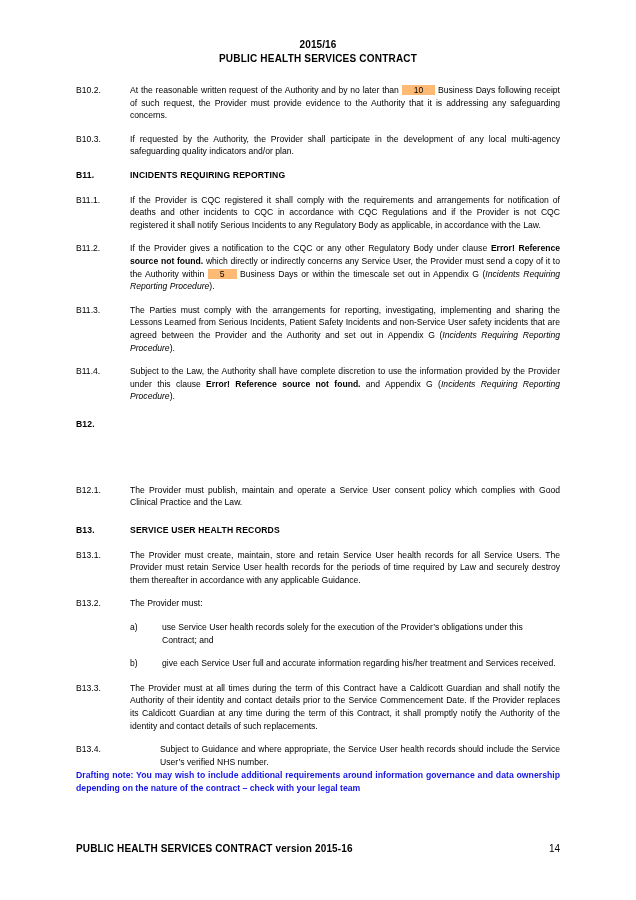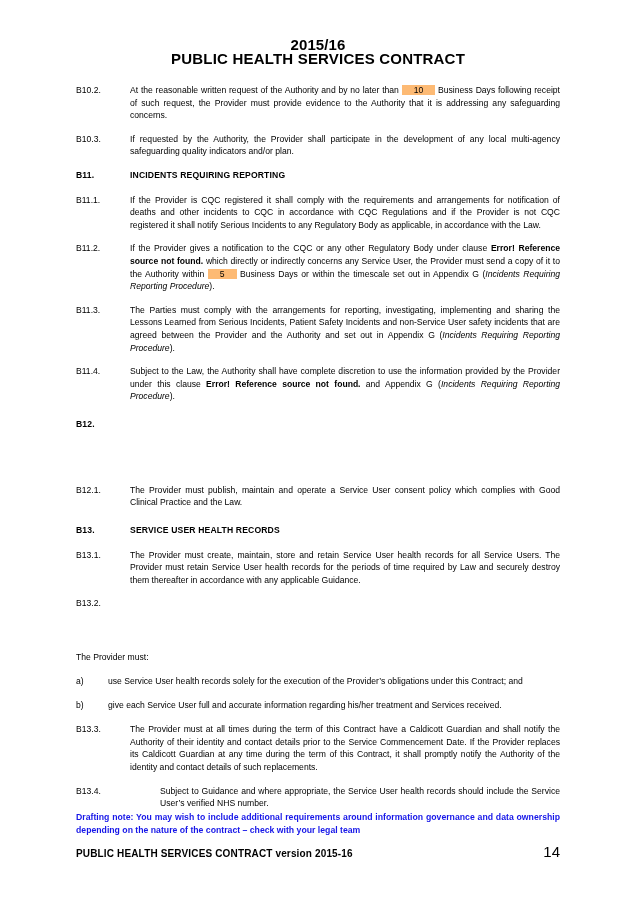--- a/index.html
+++ b/index.html
@@ -22,21 +22,21 @@
   }
 
   
   .doc-header {
     position: absolute;
     top: 38px;
     left: 0;
     width: 636px;
     text-align: center;
     font-weight: bold;
-    font-size: 15px;
+    font-size: 10px;
     line-height: 13.5px;
     letter-spacing: 0.1px;
   }
   .doc-header .line2 { letter-spacing: 0.2px; }
 
   
   .body-area {
     position: absolute;
     top: 84px;
     left: 76px;
@@ -128,21 +128,21 @@
     display: flex;
     align-items: baseline;
     justify-content: space-between;
   }
   .footer-left {
     font-size: 10px;
     font-weight: bold;
     letter-spacing: 0.15px;
   }
   .footer-right {
-    font-size: 15px;
+    font-size: 10px;
   }
 </style>
 </head>
 <body>
 
 <div class="page">
 
   <div class="doc-header">
     <div class="line1">2015/16</div>
     <div class="line2">PUBLIC HEALTH SERVICES CONTRACT</div>
@@ -197,21 +197,21 @@
     <div class="clause heading" style="margin-top:15px;">
       <div class="clause-num">B13.</div>
       <div class="clause-body">SERVICE USER HEALTH RECORDS</div>
     </div>
 
     <div class="clause" style="margin-top:1px;">
       <div class="clause-num">B13.1.</div>
       <div class="clause-body">The Provider must create, maintain, store and retain Service User health records for all Service Users. The Provider must retain Service User health records for the periods of time required by Law and securely destroy them thereafter in accordance with any applicable Guidance.</div>
     </div>
 
-    <div class="clause" style="margin-bottom:12px;flex-direction:column;">
+    <div class="clause" style="margin-bottom:12px;">
       <div class="clause-num">B13.2.</div>
       <div class="clause-body left">
         <span>The Provider must:</span>
         <div class="sublist">
           <div class="subitem">
             <div class="sub-marker">a)</div>
             <div class="sub-text">use Service User health records solely for the execution of the Provider’s obligations under this Contract; and</div>
           </div>
           <div class="subitem">
             <div class="sub-marker">b)</div>

